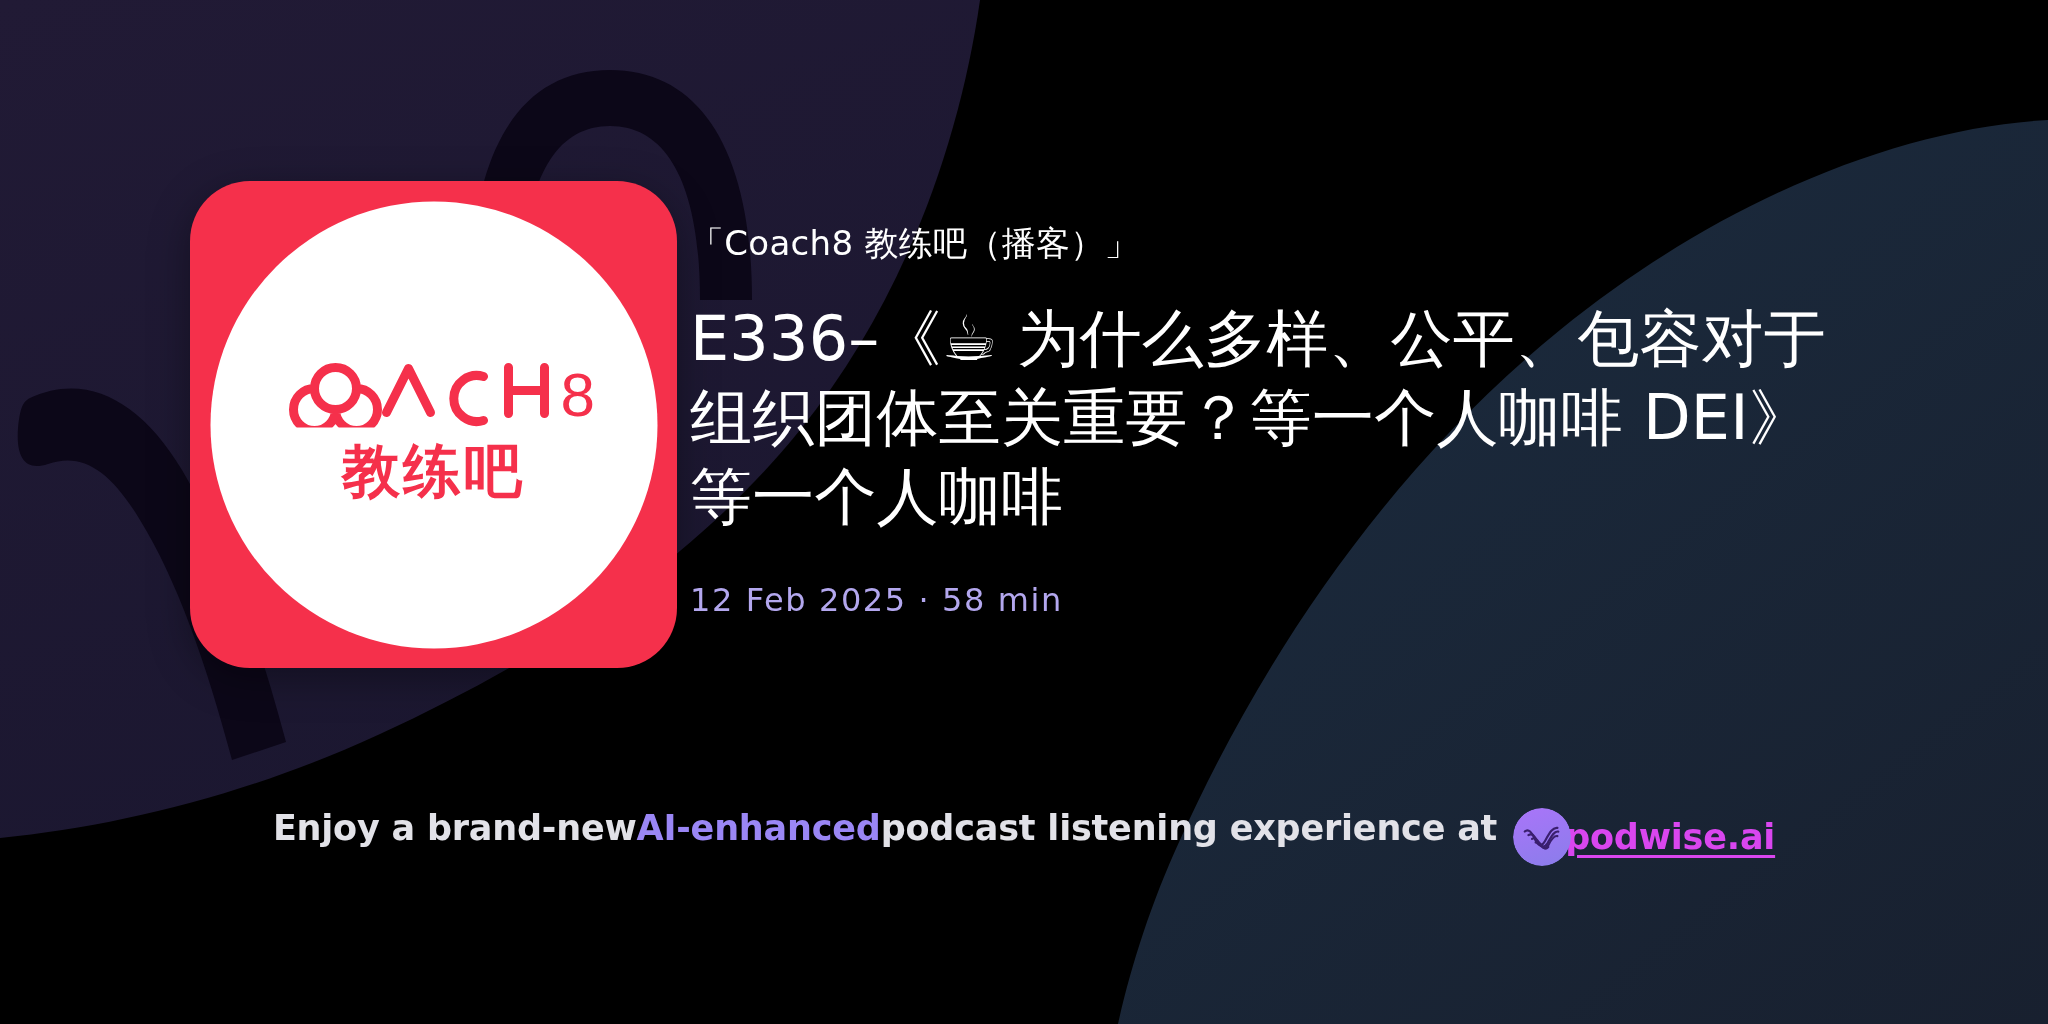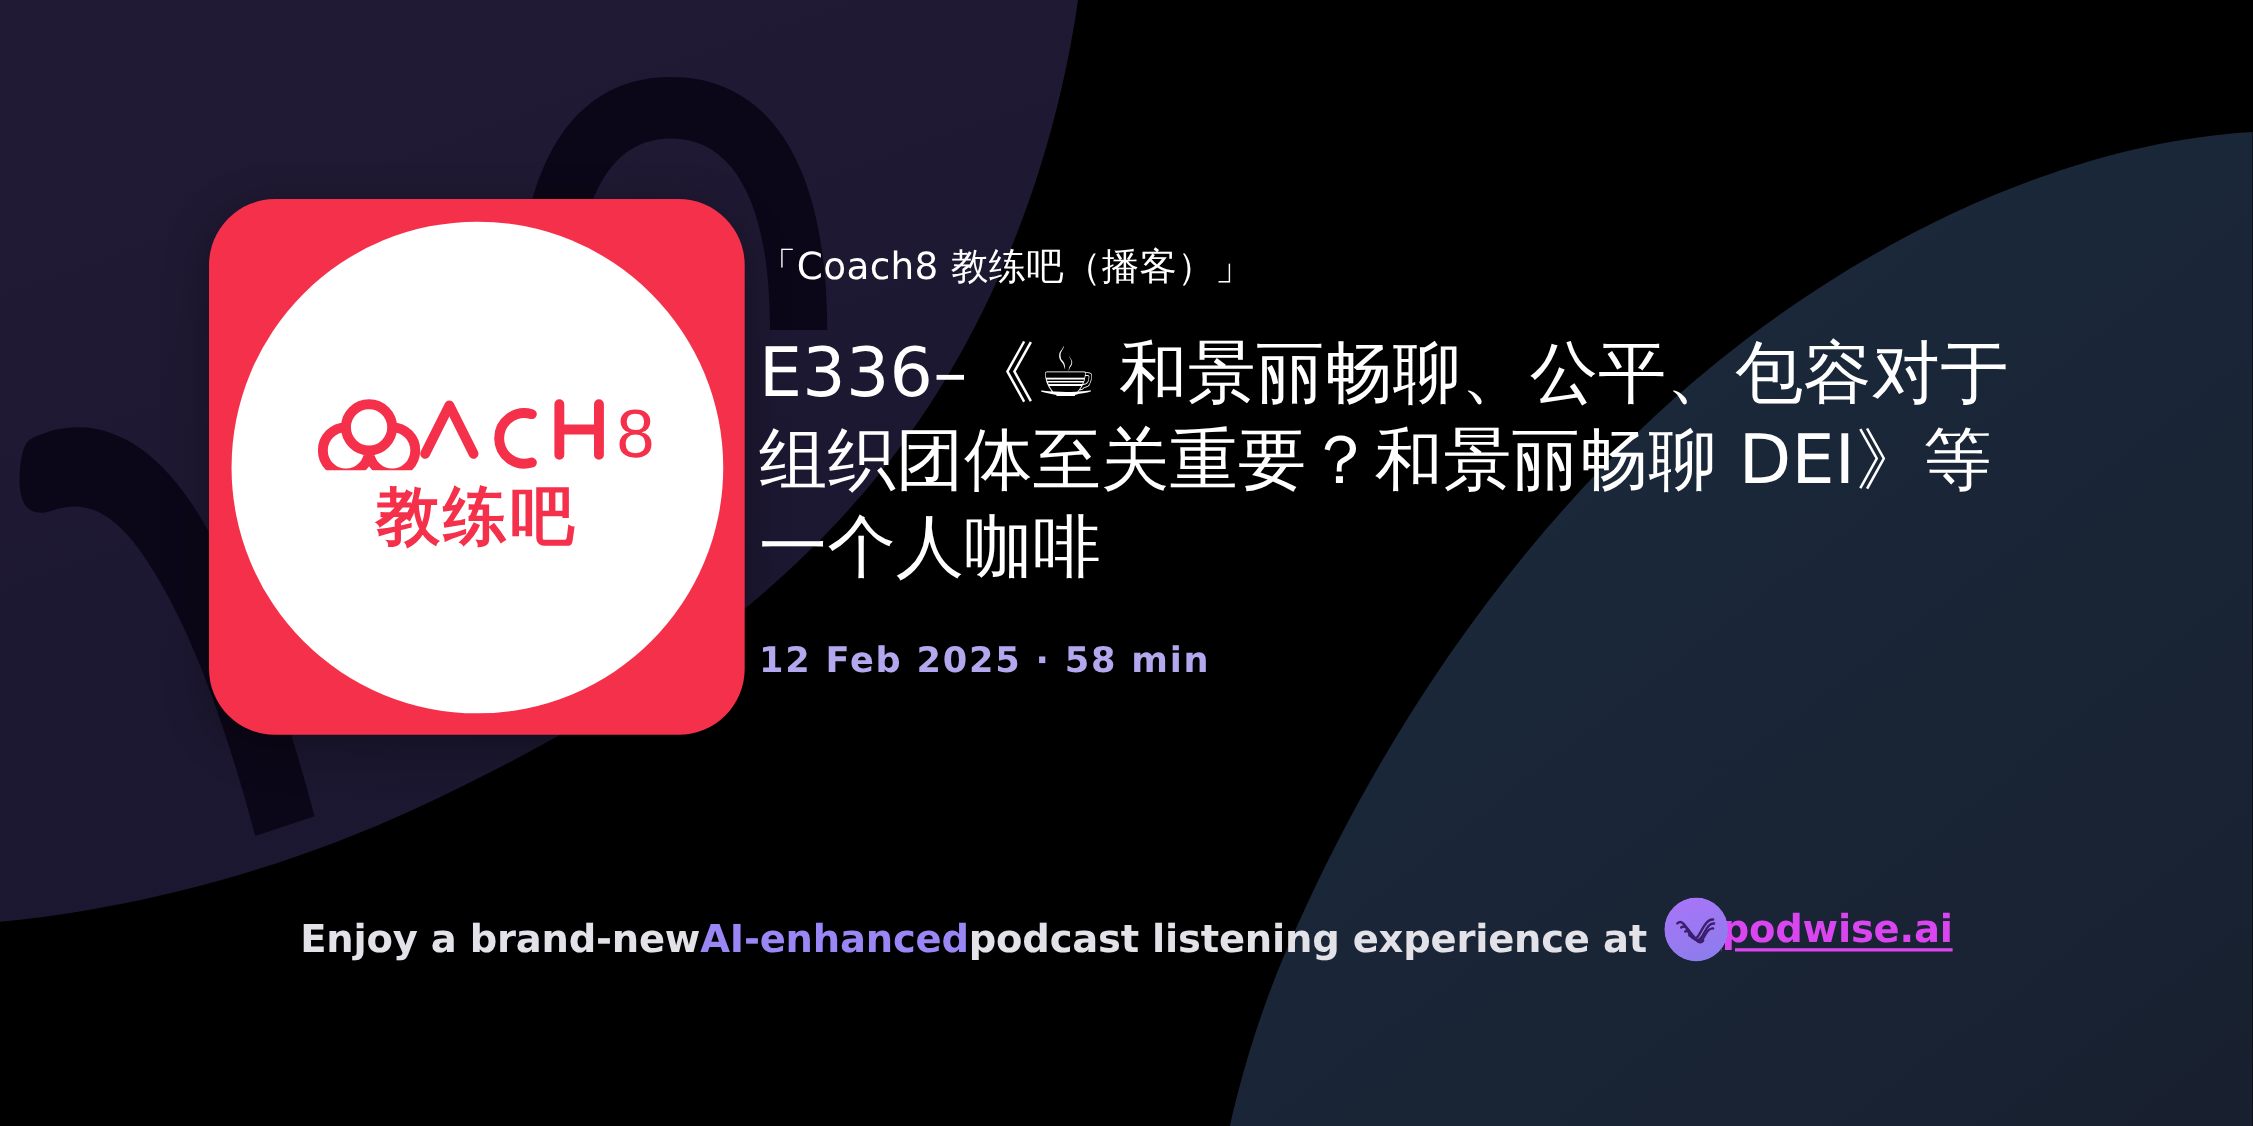--- a/index.html
+++ b/index.html
@@ -80,32 +80,32 @@
     font-weight:400;
     letter-spacing:.2px;
     max-width:1150px;
     font-family:"DejaVu Sans","Liberation Sans",sans-serif;
   }
   .meta {
     margin-top:44px;
     color:#b3a7ee;
     font-size:32px;
     letter-spacing:1.6px;
-    font-weight:700;
+    font-weight:400;
     font-family:"DejaVu Sans","Liberation Sans",sans-serif;
   }
 
   
   .footer {
     position:absolute;
     left:0; right:0;
     top:808px;
     height:66px;
     display:flex;
-    align-items:flex-end;
+    align-items:flex-start;
     justify-content:center;
     gap:0;
   }
   .footer-text {
     font-size:35px;
     font-weight:700;
     letter-spacing:-.2px;
     color:#e2e2e8;
     font-family:"DejaVu Sans","Liberation Sans",sans-serif;
     white-space:nowrap;
@@ -189,21 +189,21 @@
         </g>
 
         <text x="292" y="66" font-family="Liberation Sans, sans-serif" font-size="62" font-weight="400" fill="#F5304B">8</text>
       </svg>
       <div class="cover-cn">教练吧</div>
     </div>
   </div>
 
   <div class="info">
     <div class="show-name">「Coach8 教练吧（播客）」</div>
-    <div class="ep-title">E336–《☕ 和景丽畅聊、公平、包容对于组织团体至关重要？和景丽畅聊 DEI》等一个人咖啡</div>
+    <div class="ep-title">E336–《☕ 为什么多样、公平、包容对于组织团体至关重要？等一个人咖啡 DEI》等一个人咖啡</div>
     <div class="meta">12 Feb 2025 · 58 min</div>
   </div>
 
   <div class="footer">
     <span class="footer-text">Enjoy a brand-new </span>
       <span class="footer-text footer-accent">AI-enhanced</span>
       <span class="footer-text"> podcast listening experience at</span>
 
     <span class="brand-wrap">
       <svg class="brand-logo" viewBox="0 0 64 64" aria-hidden="true">

